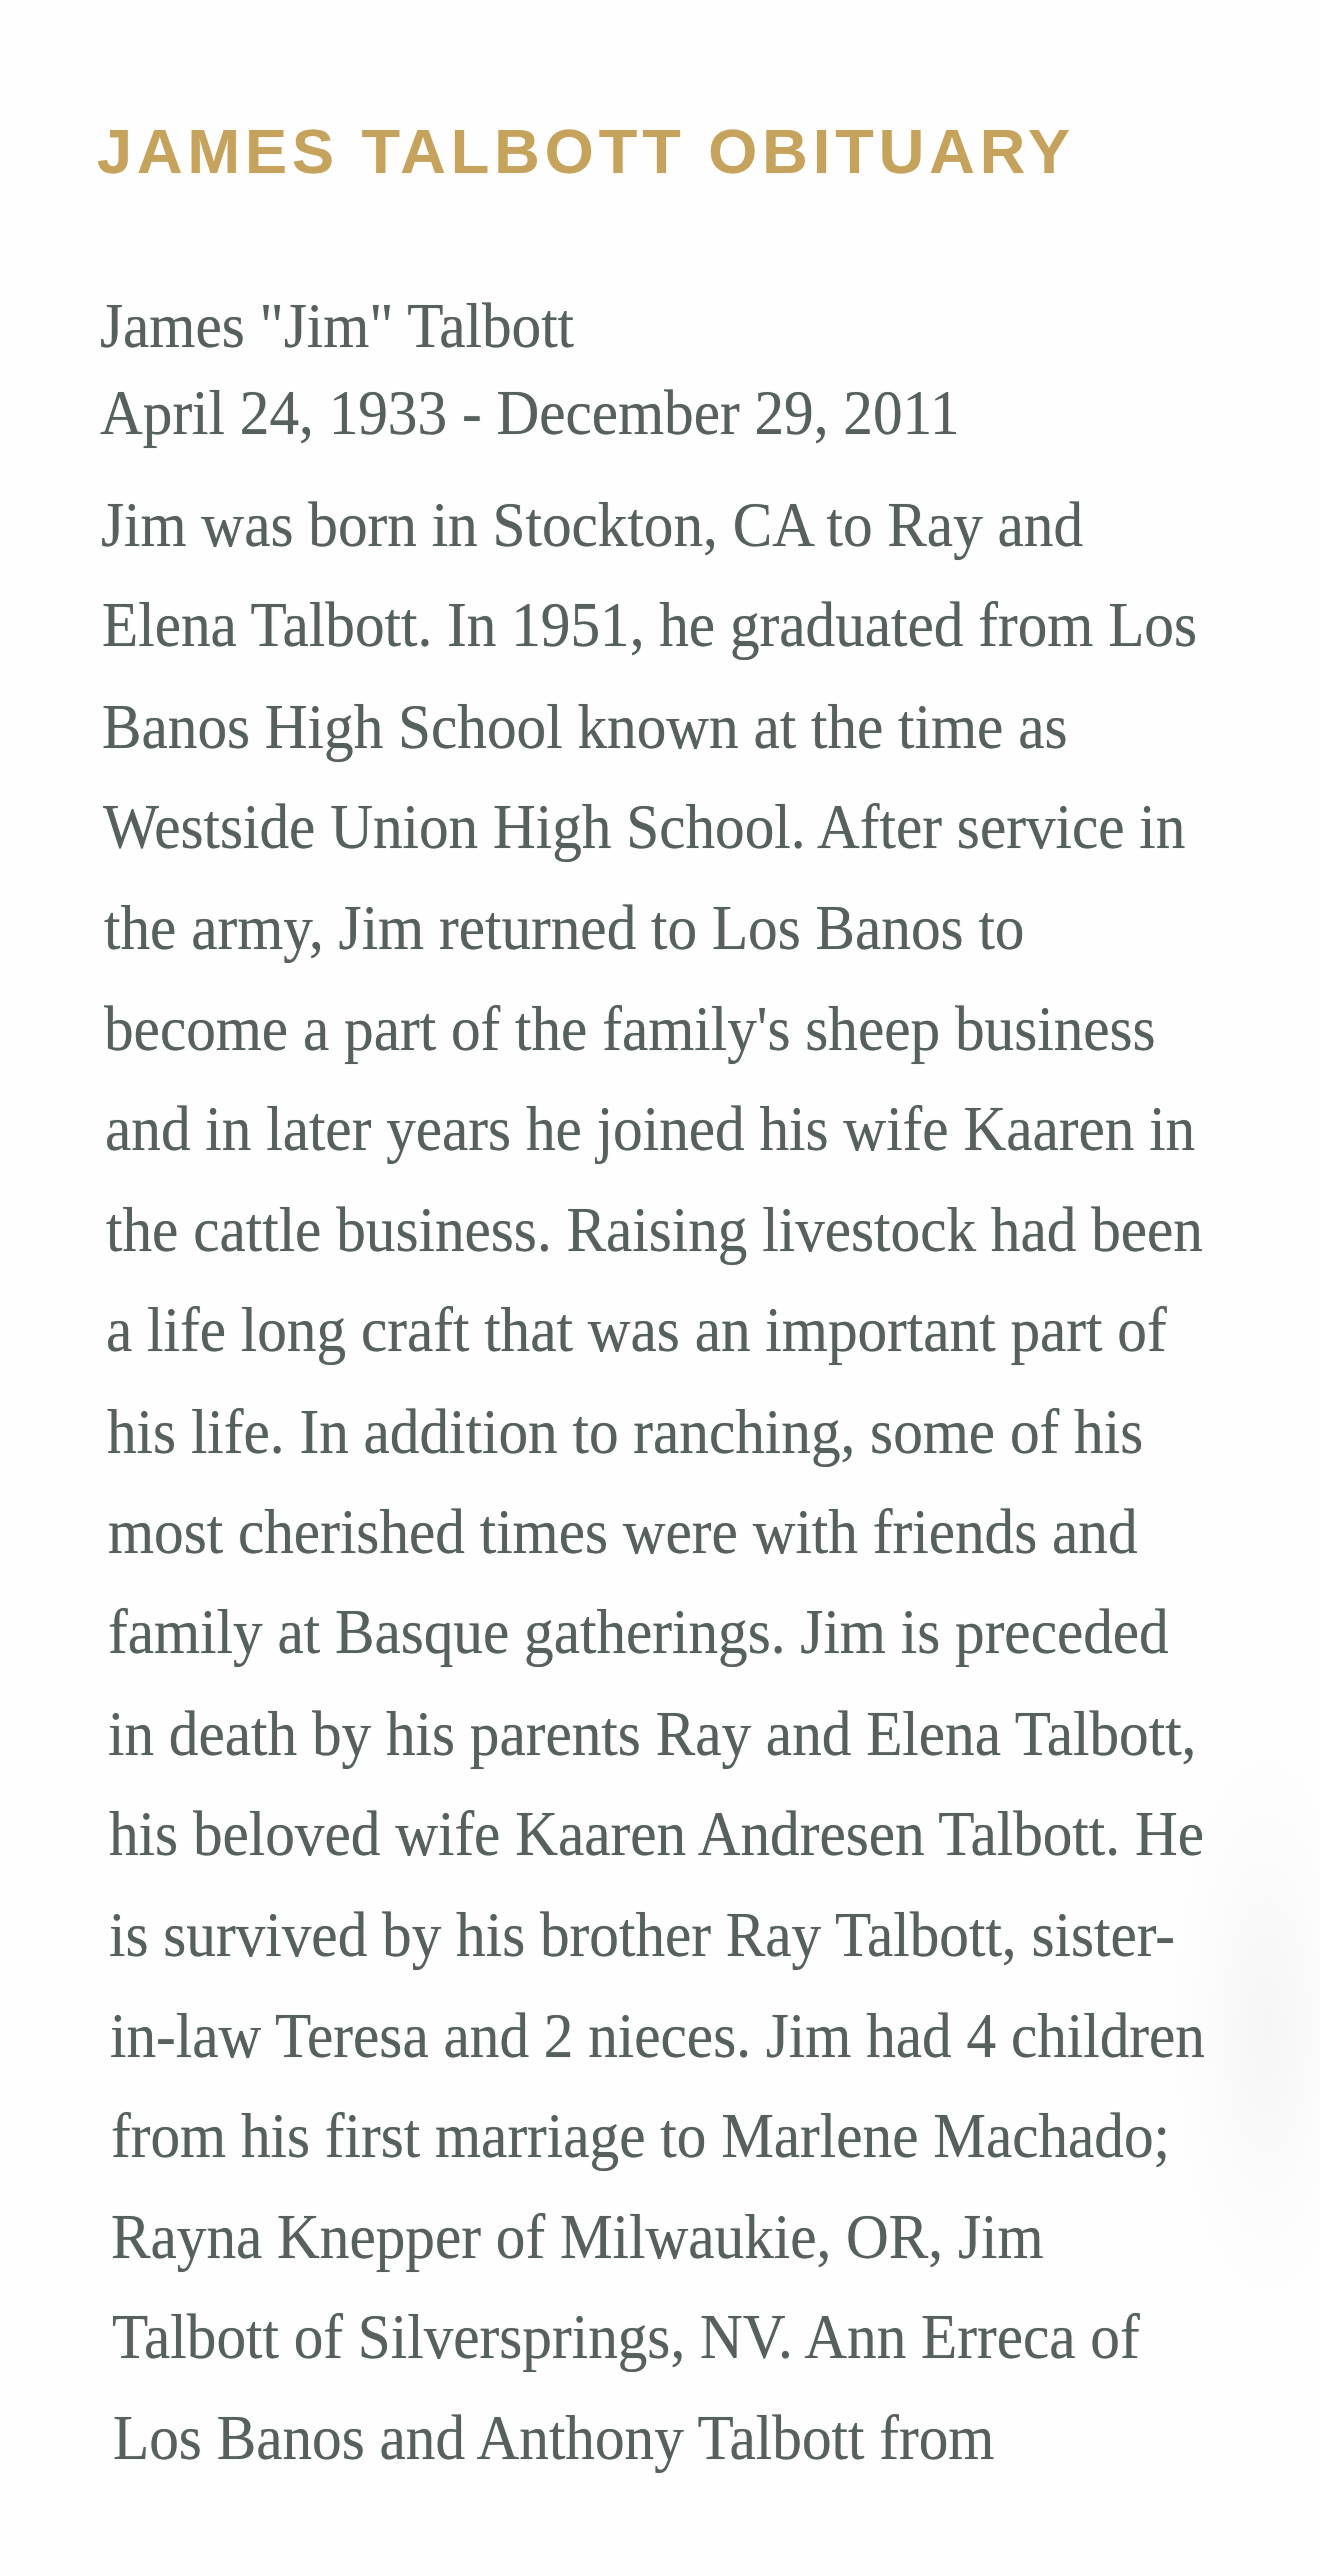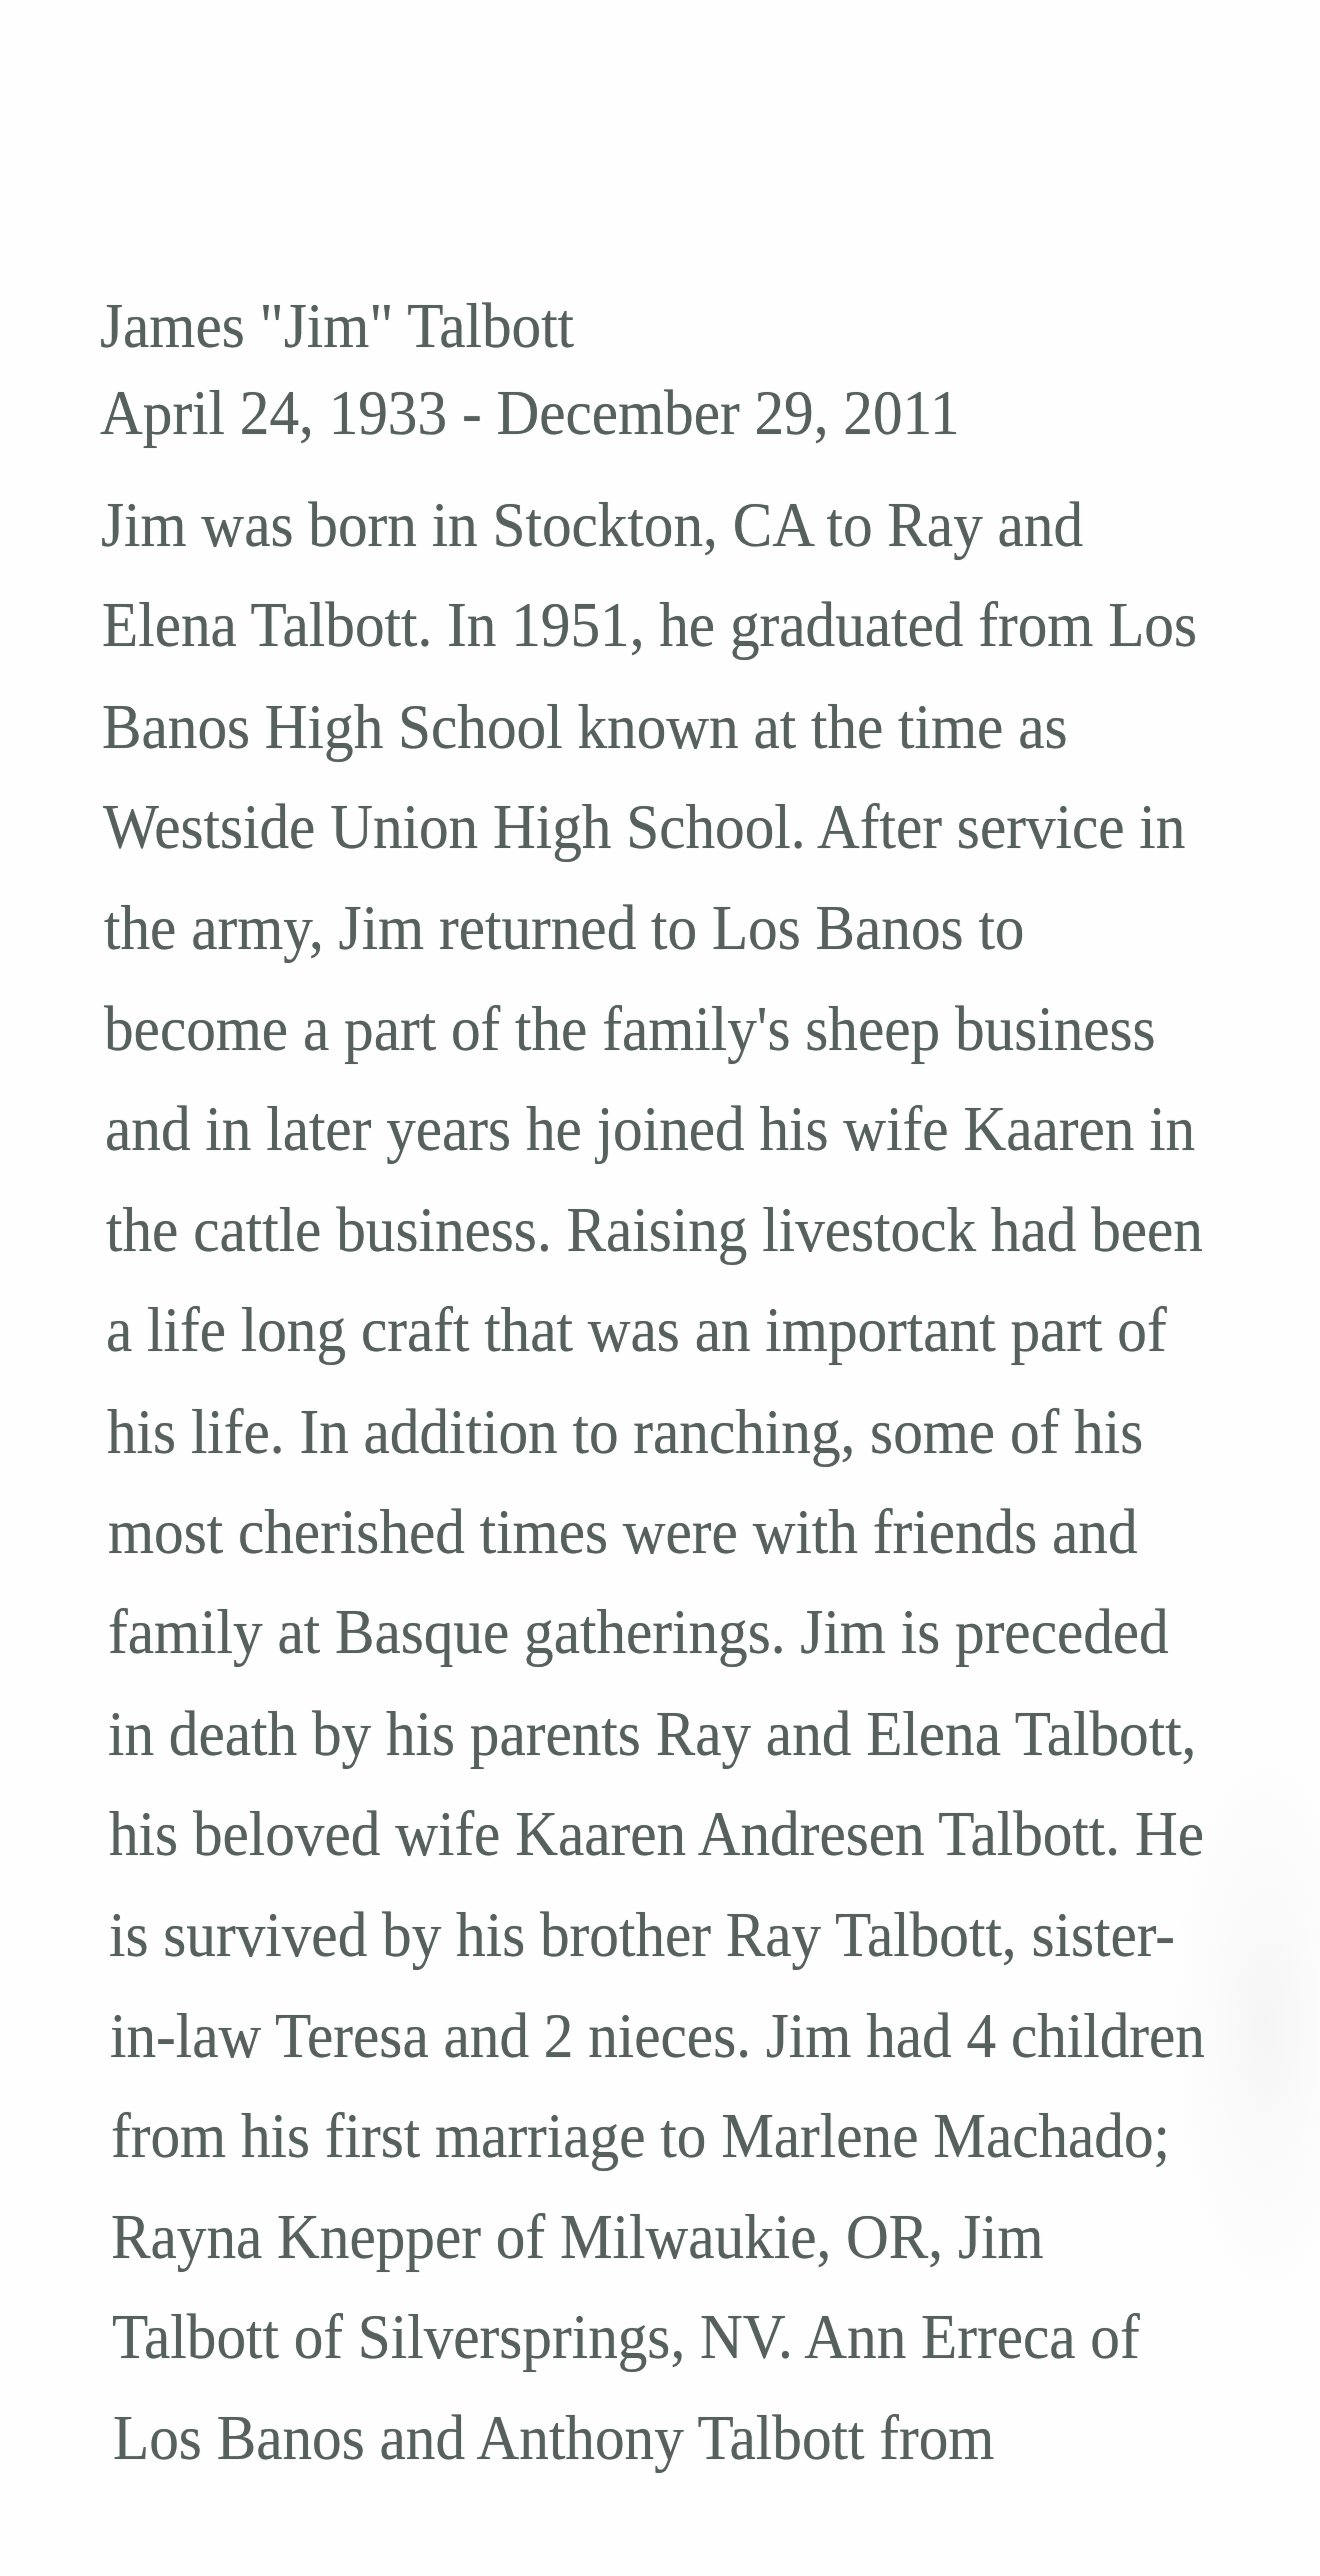--- a/index.html
+++ b/index.html
@@ -55,20 +55,21 @@
       transform-origin: left top;
       text-shadow: 0 0 0.9px rgba(86,96,93,0.55);
     }
   </style>
 </head>
 <body>
 
 <div class="page">
   <div class="scan-haze"></div>
 
+  <h1 class="title">JAMES TALBOTT OBITUARY</h1>
 
   <p class="line" style="left:100px; top:295px;">James "Jim" Talbott</p>
   <p class="line" style="left:100px; top:382px;">April 24, 1933 - December 29, 2011</p>
 
   <div>
     <p class="line" style="left:101px; top:494px;">Jim was born in Stockton, CA to Ray and</p>
     <p class="line" style="left:102px; top:594px;">Elena Talbott. In 1951, he graduated from Los</p>
     <p class="line" style="left:102px; top:696px;">Banos High School known at the time as</p>
     <p class="line" style="left:103px; top:796px;">Westside Union High School. After service in</p>
     <p class="line" style="left:104px; top:897px;">the army, Jim returned to Los Banos to</p>

